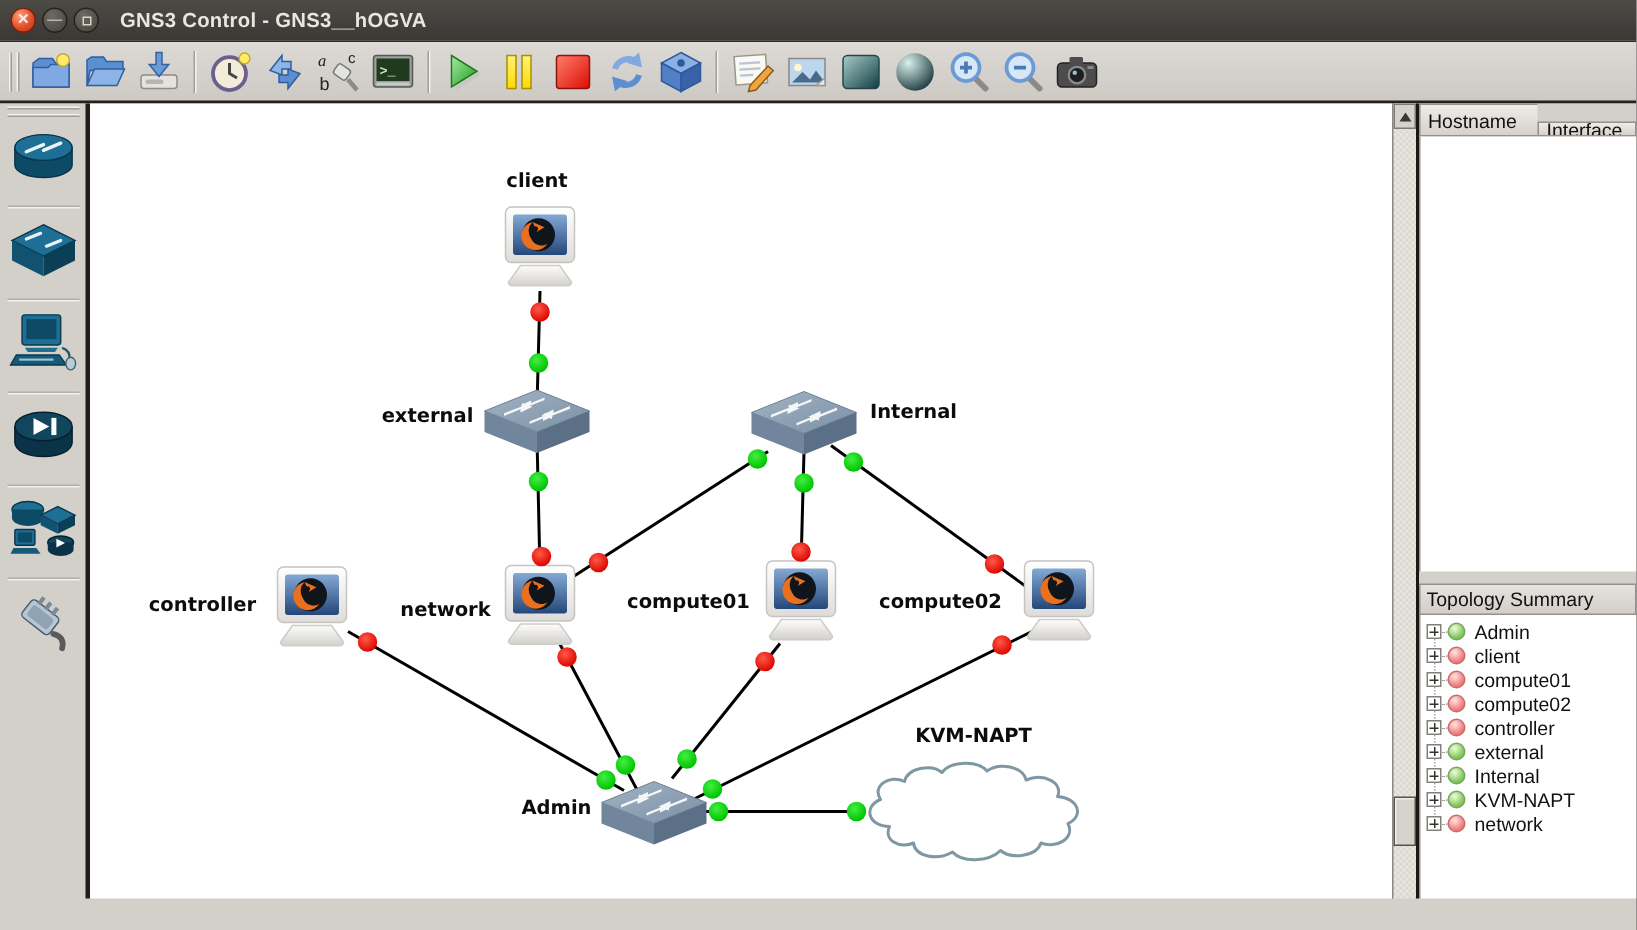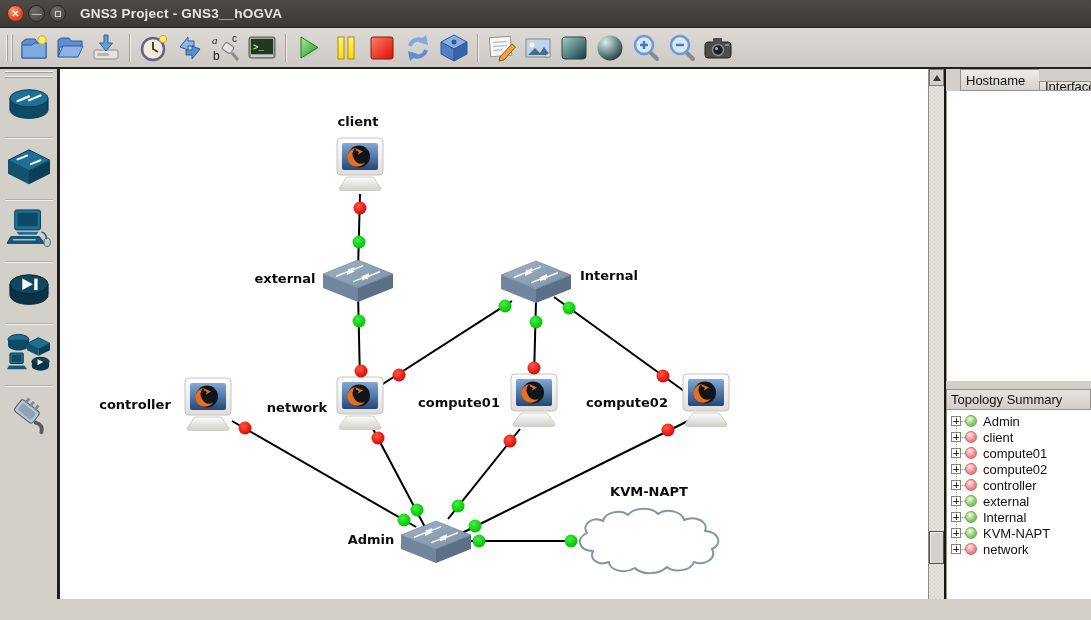--- a/index.html
+++ b/index.html
@@ -74,21 +74,21 @@
   .vs-thumb { position:absolute; top:462px; left:0; width:15px; height:33px; background:#d5d1cb;
               border:1px solid #55524c; box-shadow:inset 1px 1px 0 #f2efeb; }
 
   
   .rightpanel { width:147px; border-left:2px solid #181713; background:#d3cfc9;
                 display:flex; flex-direction:column; font-size:13px; color:#111; }
   .panel-header { height:21px; background:linear-gradient(#e6e3df,#d2cec9);
                   border:1px solid #96928b; display:flex; align-items:center;
                   padding:0 4px; flex:none; }
   .captures { height:312px; display:flex; flex-direction:column; flex:none; }
-  .cap-cols { display:flex; height:22px; flex:none;padding-left:14px; }
+  .cap-cols { display:flex; height:22px; flex:none; }
   .cap-col { background:linear-gradient(#efece8,#d5d1cc); border:1px solid #96928b;
              display:flex; align-items:center; padding:0 5px; overflow:hidden;
              white-space:nowrap; }
   .cap-col.h { width:79px; flex:none; border-right:none; }
   .cap-col.i { flex:1;margin-top:12px; }
   .cap-body { flex:1; background:#fff; border-left:1px solid #96928b; }
   .splitter { height:8px; flex:none; }
   .topology { flex:1; display:flex; flex-direction:column; }
   .tree { flex:1; background:#fff; border-left:1px solid #96928b; position:relative;
           padding-top:3px; overflow:hidden; }
@@ -155,21 +155,21 @@
 </svg>
 
 <div class="window">
 
   <div class="titlebar">
     <div class="wbtn close">✕</div>
     <div class="wbtn minmax">—</div>
     <div class="wbtn minmax">
         <span class="sq"></span>
       </div>
-    <span class="title-text">GNS3 Project - GNS3__hOGVA</span>
+    <span class="title-text">GNS3 Control - GNS3__hOGVA</span>
   </div>
 
 
   <div class="toolbar">
       <div class="tb-grip"></div>
       <div class="tb-btn">
         <span>
           <svg viewBox="0 0 30 30">
             <path d="M3 25 V9 l4-3 h9 l2 3 h9 v16 z" fill="#5b8fd0" stroke="#2f5fa0"></path>
             <path d="M3 25 V12 h10 l2-2 h12 v15 z" fill="#7fa9e0" stroke="#2f5fa0"></path>

